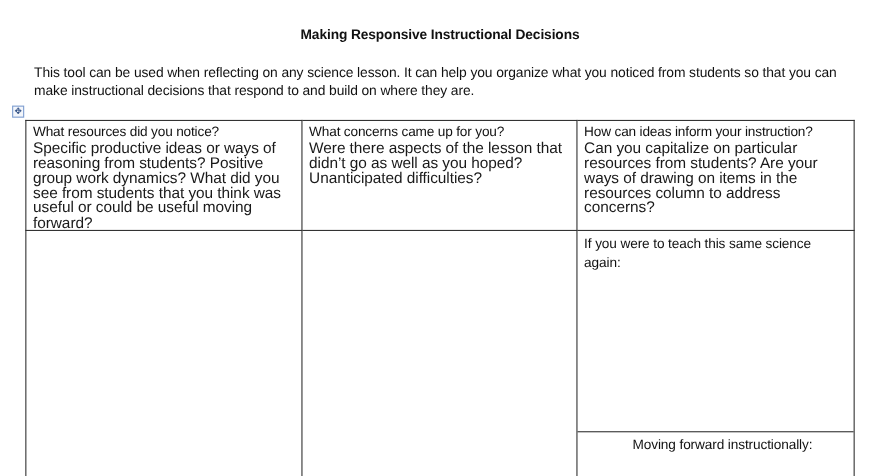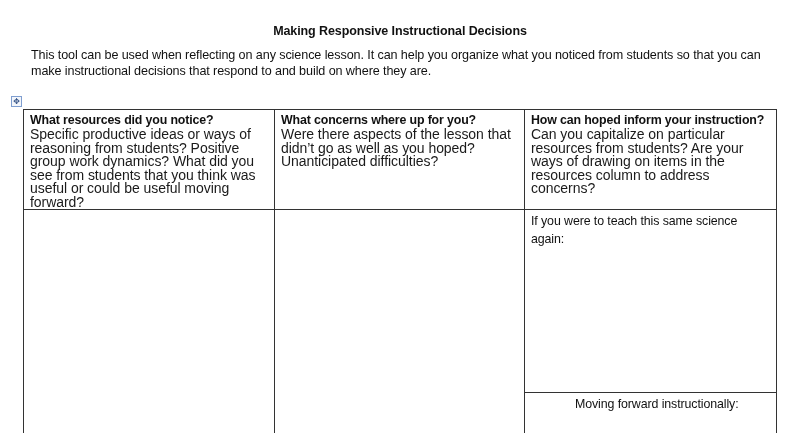--- a/index.html
+++ b/index.html
@@ -23,21 +23,21 @@
       top: 24px;
       width: 800px;
       text-align: center;
       font-size: 12.5px;
       font-weight: bold;
       letter-spacing: -0.1px;
     }
     .intro {
       position: absolute;
       left: 31px;
-      top: 47px;
+      top: 58px;
       width: 760px;
       font-size: 12.6px;
       line-height: 16px;
       letter-spacing: -0.1px;
     }
     .move-handle {
       position: absolute;
       left: 11px;
       top: 96px;
       width: 9px;
@@ -67,21 +67,21 @@
     }
     .col1 { width: 251px; }
     .col2 { width: 250px; }
     .col3 { width: 252px; }
     .hdr-cell {
       height: 72px;
       padding: 2px 6px 0 6px !important;
     }
     .hdr-title {
       font-size: 12.4px;
-      font-weight: bold;
+      font-weight: normal;
       line-height: 16px;
       letter-spacing: -0.15px;
       white-space: nowrap;
     }
     .hdr-desc {
       font-size: 14px;
       line-height: 13.5px;
       letter-spacing: -0.05px;
       color: #1a1a1a;
     }
@@ -128,25 +128,25 @@
       <col class="col2">
       <col class="col3">
     </colgroup>
     <tbody>
         <tr>
       <td class="hdr-cell">
         <div class="hdr-title">What resources did you notice?</div>
         <div class="hdr-desc">Specific productive ideas or ways of reasoning from students? Positive group work dynamics? What did you see from students that you think was useful or could be useful moving forward?</div>
       </td>
       <td class="hdr-cell">
-        <div class="hdr-title">What concerns where up for you?</div>
+        <div class="hdr-title">What concerns came up for you?</div>
         <div class="hdr-desc">Were there aspects of the lesson that didn’t go as well as you hoped? Unanticipated difficulties?</div>
       </td>
       <td class="hdr-cell">
-        <div class="hdr-title">How can hoped inform your instruction?</div>
+        <div class="hdr-title">How can ideas inform your instruction?</div>
         <div class="hdr-desc">Can you capitalize on particular resources from students? Are your ways of drawing on items in the resources column to address concerns?</div>
       </td>
     </tr>
     <tr>
       <td class="body-cell">
         <div class="write-area"></div>
       </td>
       <td class="body-cell">
         <div class="write-area"></div>
       </td>

